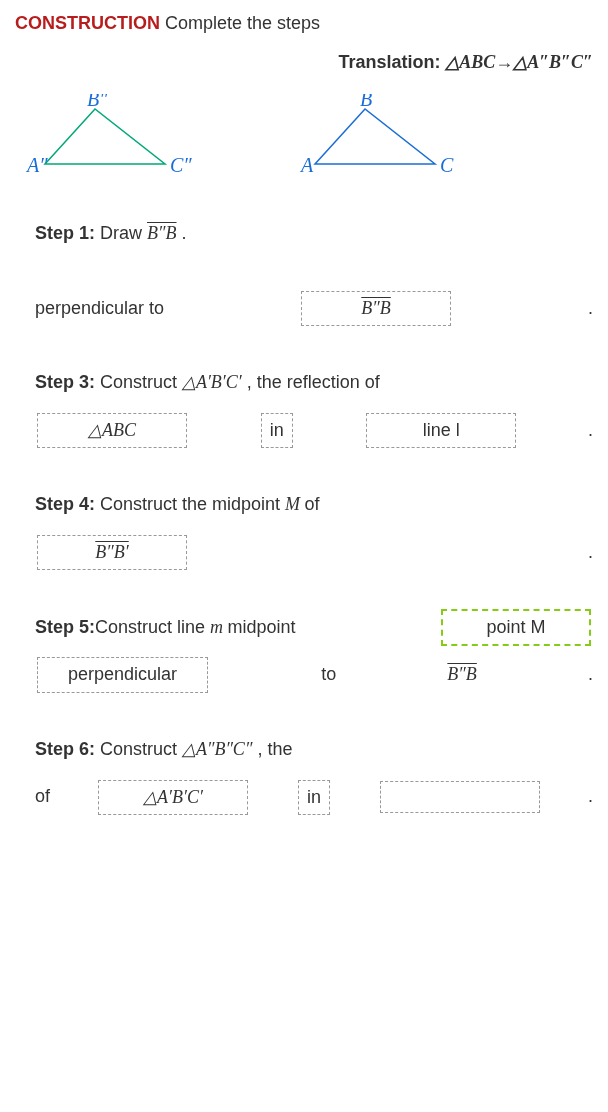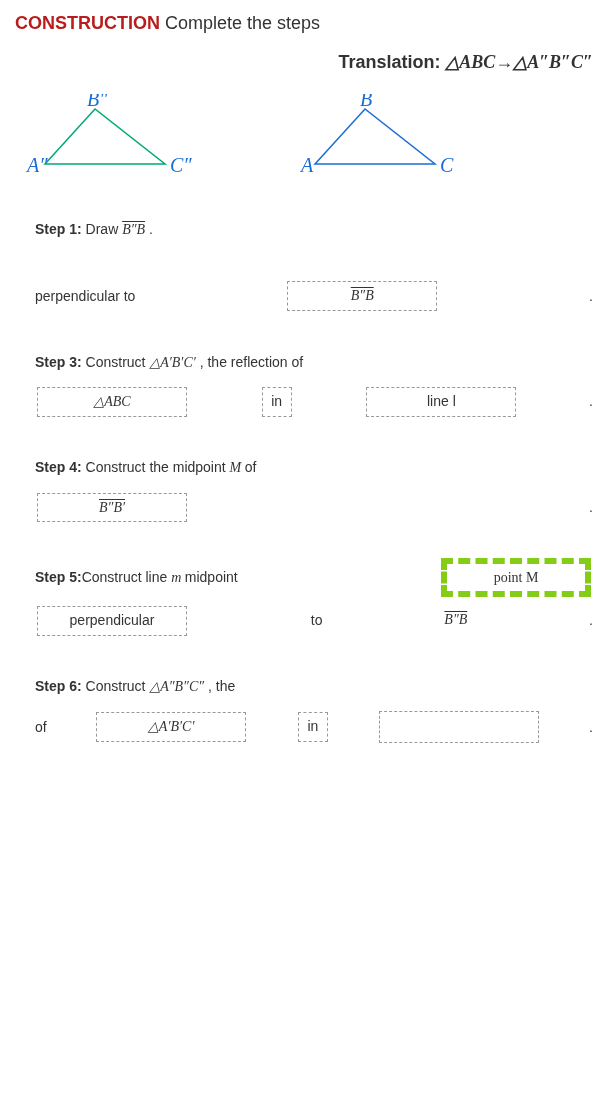--- a/index.html
+++ b/index.html
@@ -41,21 +41,21 @@
       fill: #1a6dd6;
       font-style: italic;
       font-family: 'Times New Roman', serif;
       font-size: 20px;
     }
     .steps {
       padding-left: 20px;
     }
     .step {
       margin-bottom: 35px;
-      font-size: 14px;
+      font-size: 18px;
       line-height: 2.2;
     }
     .step-label {
       font-weight: bold;
     }
     .mathit {
       font-family: 'Times New Roman', serif;
       font-style: italic;
     }
     .overline {
@@ -67,23 +67,22 @@
       border: 1.5px dashed #999;
       padding: 4px 30px;
       min-width: 150px;
       text-align: center;
       vertical-align: middle;
       margin: 0 2px;
       line-height: 1.4;
       position: relative;
     }
     .blank.selected {
-      border: 6px solid #84cc16;
+      border: 2px solid #84cc16;
       border-style: dashed;
-      font-family: Liberation Serif, serif;
     }
     .blank.small {
       min-width: 30px;
       padding: 4px 8px;
     }
     .blank.empty {
       min-width: 160px;
       padding: 4px 30px;
       height: 32px;
     }

